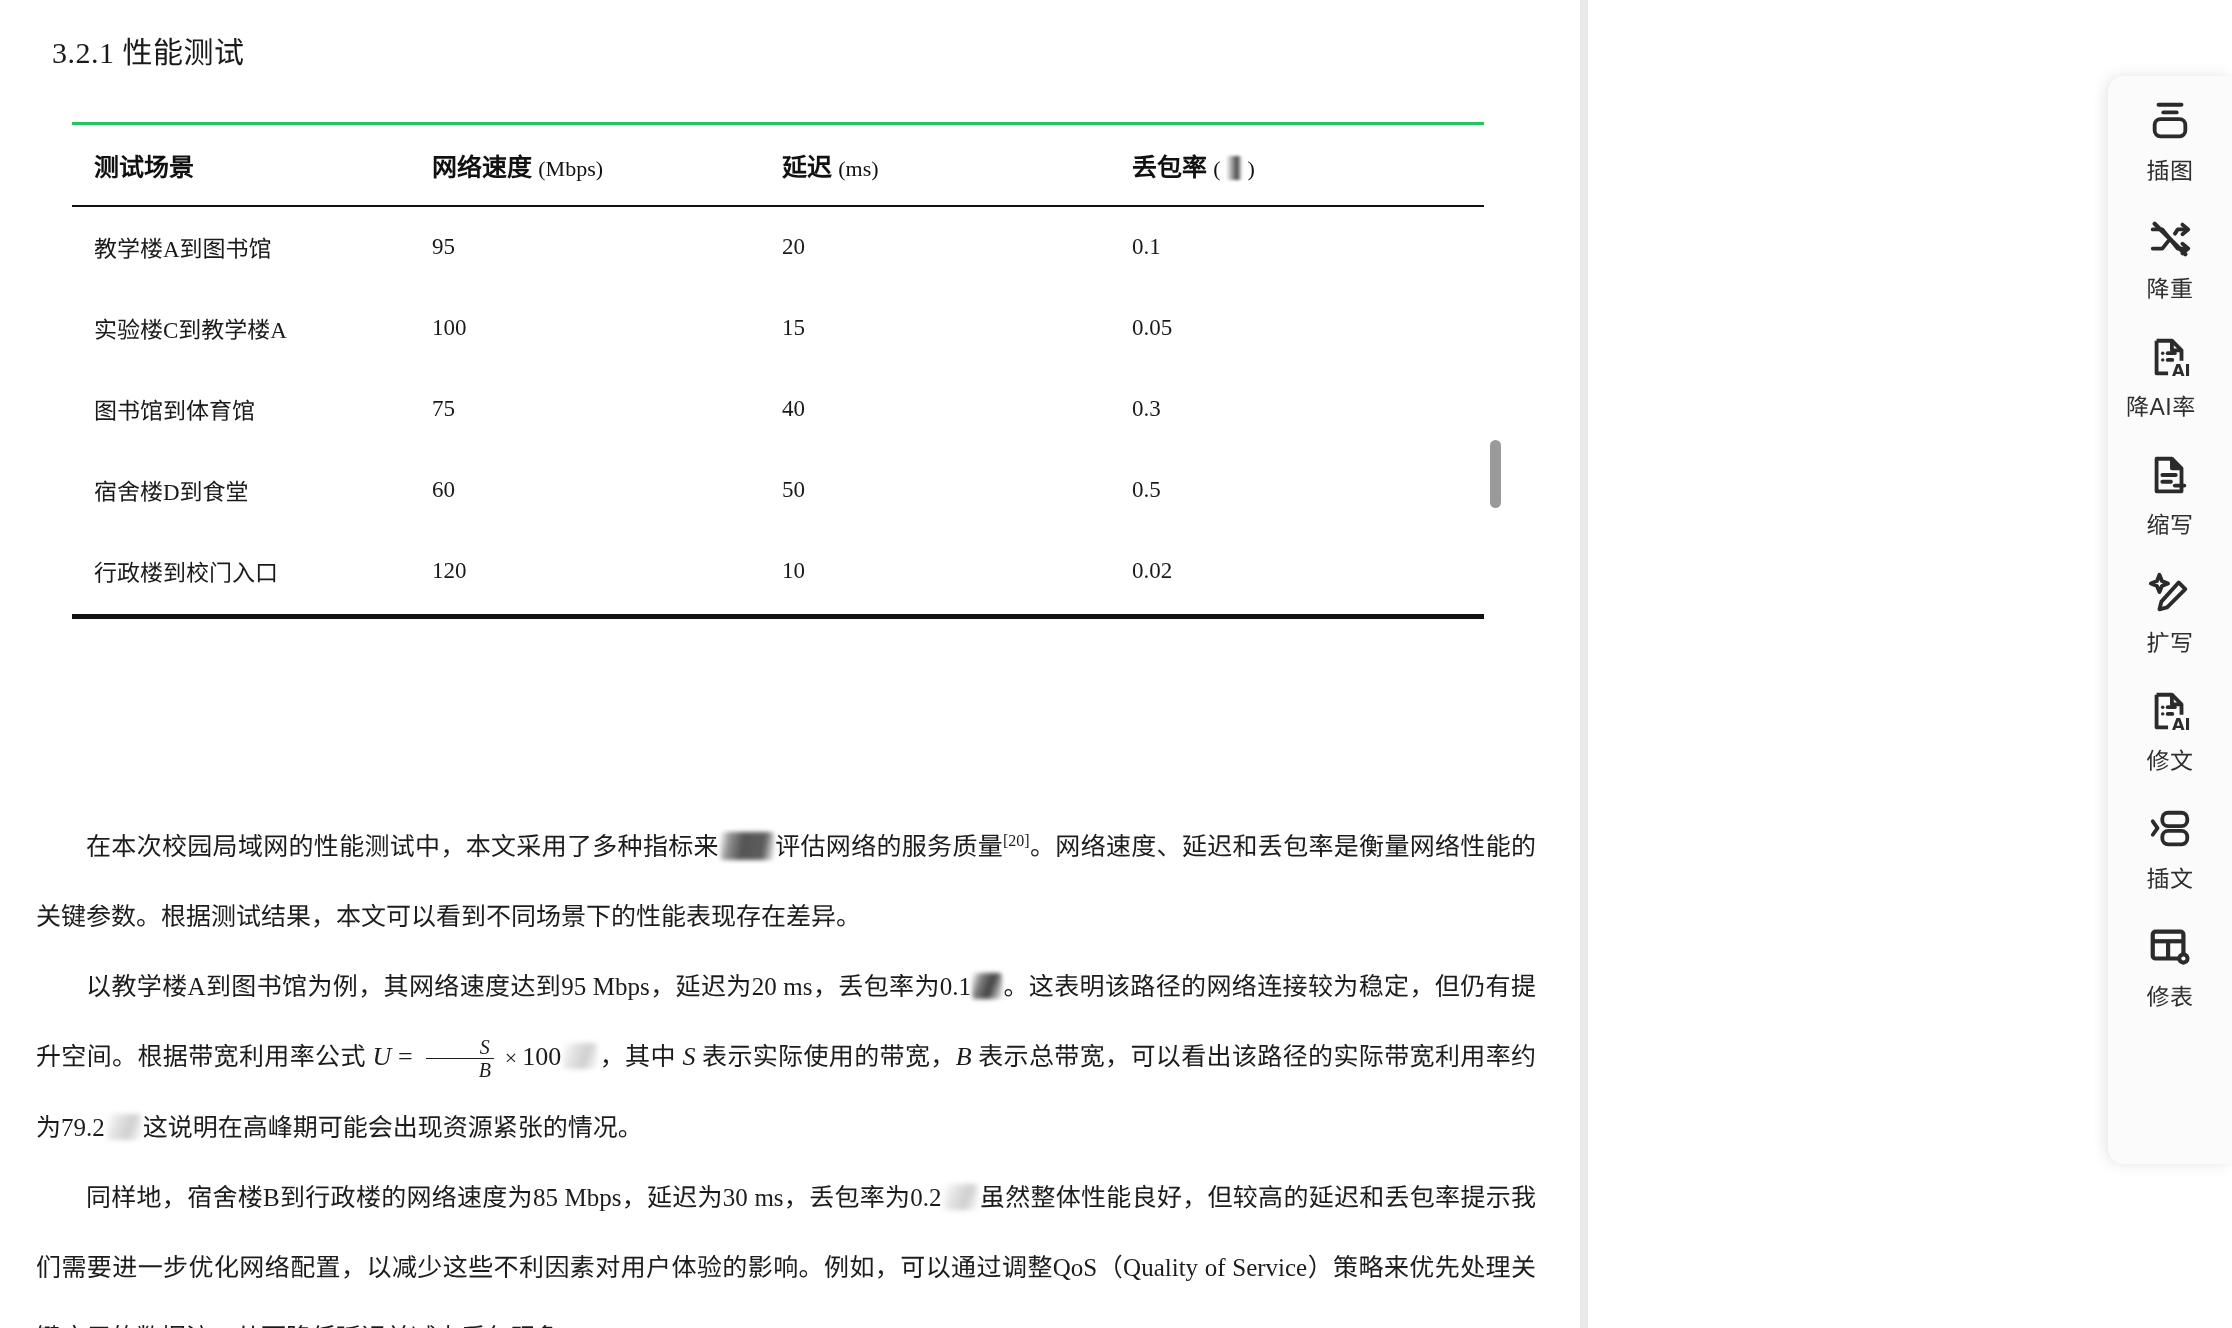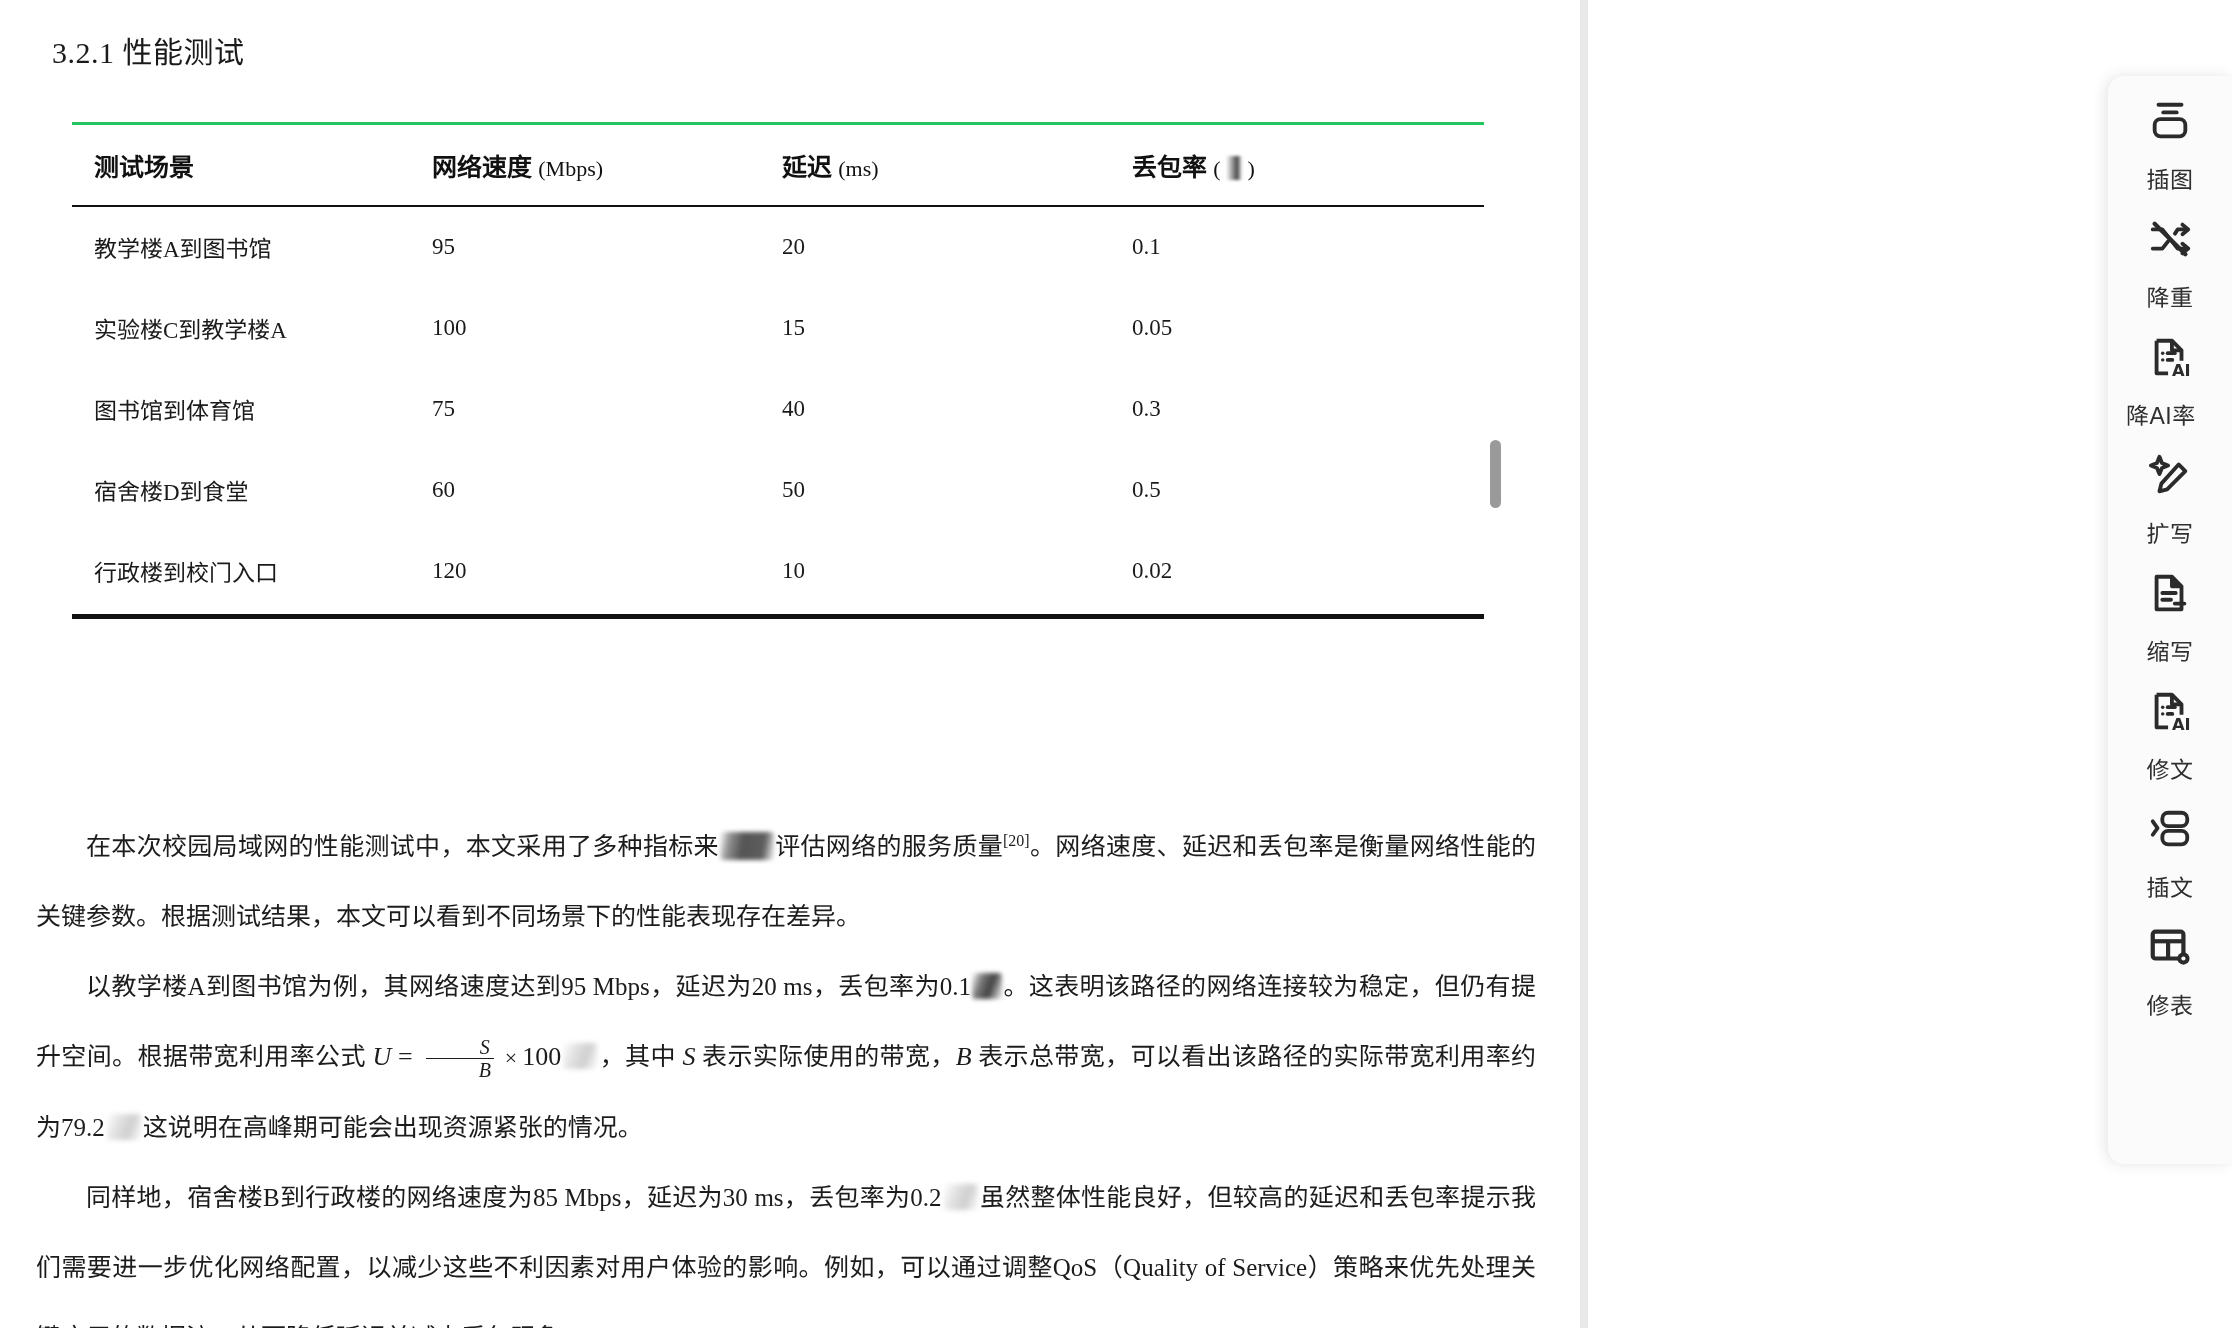--- a/index.html
+++ b/index.html
@@ -148,21 +148,21 @@
     background: #fbfbfb;
     border-radius: 16px 0 0 16px;
     box-shadow: -3px 0 14px rgba(0,0,0,.10);
     padding: 18px 0 10px 0;
     display: flex; flex-direction: column; align-items: center;
     overflow: hidden;
   }
   .ai-item {
     width: 124px; height: 118px;
     display: flex; flex-direction: column; align-items: center; justify-content: flex-start;
-    gap: 17px; cursor: pointer;
+    gap: 8px; cursor: pointer;
     padding-top: 4px;
   }
   .ai-icon { width: 46px; height: 46px; display: block; color: #2b2b2b; }
   .ai-icon svg { width: 46px; height: 46px; display: block; }
   .ai-label {
     font-size: 23px; color: #2f2f2f; white-space: nowrap;
     font-family: "Liberation Sans", "DejaVu Sans", sans-serif;
     letter-spacing: .5px;
   }
   .ai-item.clipped .ai-label { overflow: hidden; width: 92px; text-align: left; padding-left: 2px; }
@@ -277,39 +277,39 @@
           <line x1="10.8" y1="10" x2="14.5" y2="10" stroke-linecap="round"></line>
           <line x1="10.8" y1="13.5" x2="13.2" y2="13.5" stroke-linecap="round"></line>
           <text x="13" y="22" font-size="8.5" font-family="DejaVu Sans, sans-serif" font-weight="bold" fill="#2b2b2b" stroke="none">AI</text>
         </svg>
       </span>
       <span class="ai-label">降AI率</span>
     </div>
 
     <div class="ai-item">
       <span class="ai-icon">
-        <svg viewBox="0 0 24 24" fill="none" stroke="#2b2b2b" stroke-width="2" stroke-linejoin="round" stroke-linecap="round">
-          <path d="M6.5 2.5l1.3 3.2 3.2 1.3-3.2 1.3L6.5 11.5 5.2 8.3 2 7l3.2-1.3z"></path>
-          <path d="M16.5 6.5l3.5 3.5L10.5 19.5 6.5 20.5l1-4z"></path>
-        </svg>
-      </span>
-      <span class="ai-label">扩写</span>
-    </div>
-
-    <div class="ai-item">
-      <span class="ai-icon">
         <svg viewBox="0 0 24 24" fill="none" stroke="#2b2b2b" stroke-width="2" stroke-linejoin="round">
           <path d="M5 3.5h8l5 5v12H5z"></path>
           <path d="M13 3.5v5h5" fill="#2b2b2b"></path>
           <line x1="8" y1="12" x2="15" y2="12" stroke-linecap="round"></line>
           <line x1="8" y1="15.5" x2="12.5" y2="15.5" stroke-linecap="round"></line>
           <line x1="14.5" y1="17.5" x2="19.5" y2="17.5" stroke-linecap="round"></line>
         </svg>
       </span>
       <span class="ai-label">缩写</span>
+    </div>
+
+    <div class="ai-item">
+      <span class="ai-icon">
+        <svg viewBox="0 0 24 24" fill="none" stroke="#2b2b2b" stroke-width="2" stroke-linejoin="round" stroke-linecap="round">
+          <path d="M6.5 2.5l1.3 3.2 3.2 1.3-3.2 1.3L6.5 11.5 5.2 8.3 2 7l3.2-1.3z"></path>
+          <path d="M16.5 6.5l3.5 3.5L10.5 19.5 6.5 20.5l1-4z"></path>
+        </svg>
+      </span>
+      <span class="ai-label">扩写</span>
     </div>
 
     <div class="ai-item">
       <span class="ai-icon">
         <svg viewBox="0 0 24 24" fill="none" stroke="#2b2b2b" stroke-width="2" stroke-linejoin="round">
           <path d="M5 3.5h8l5 5V14"></path>
           <path d="M5 3.5V20.5h6"></path>
           <path d="M13 3.5v5h5"></path>
           <circle cx="8.2" cy="10" r=".9" fill="#2b2b2b" stroke="none"></circle>
           <circle cx="8.2" cy="13.5" r=".9" fill="#2b2b2b" stroke="none"></circle>

